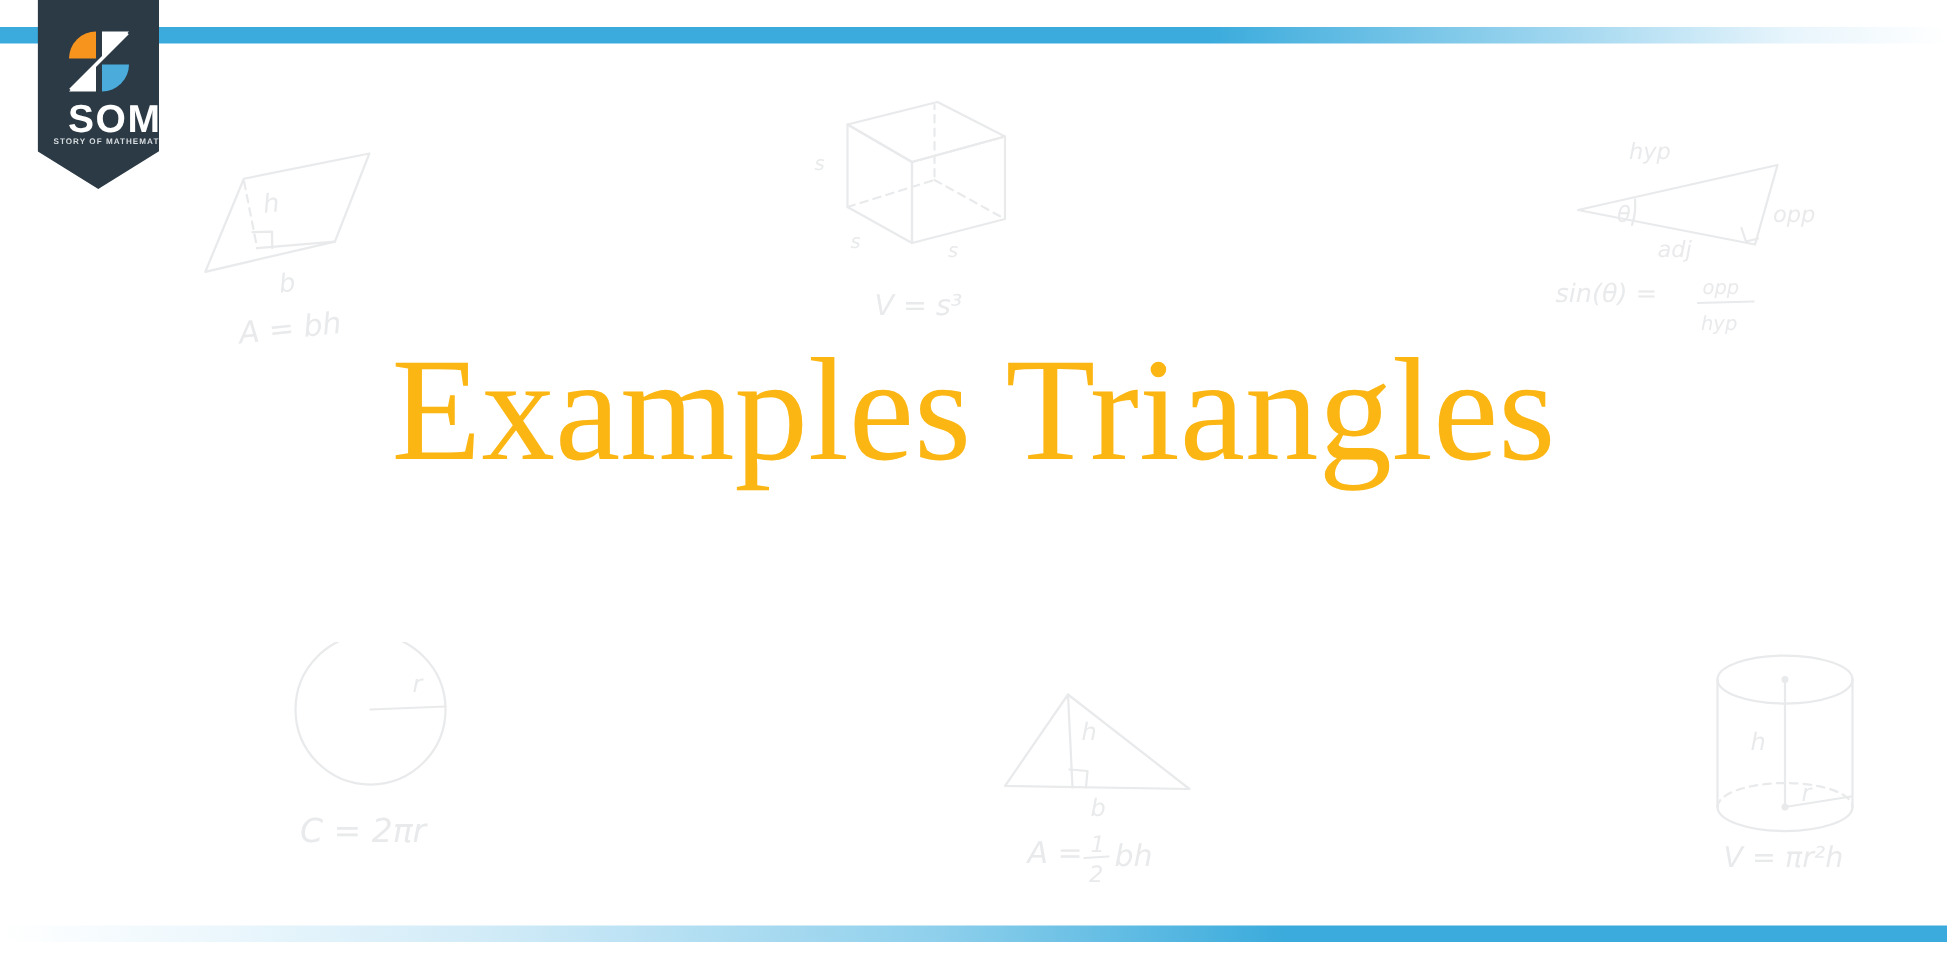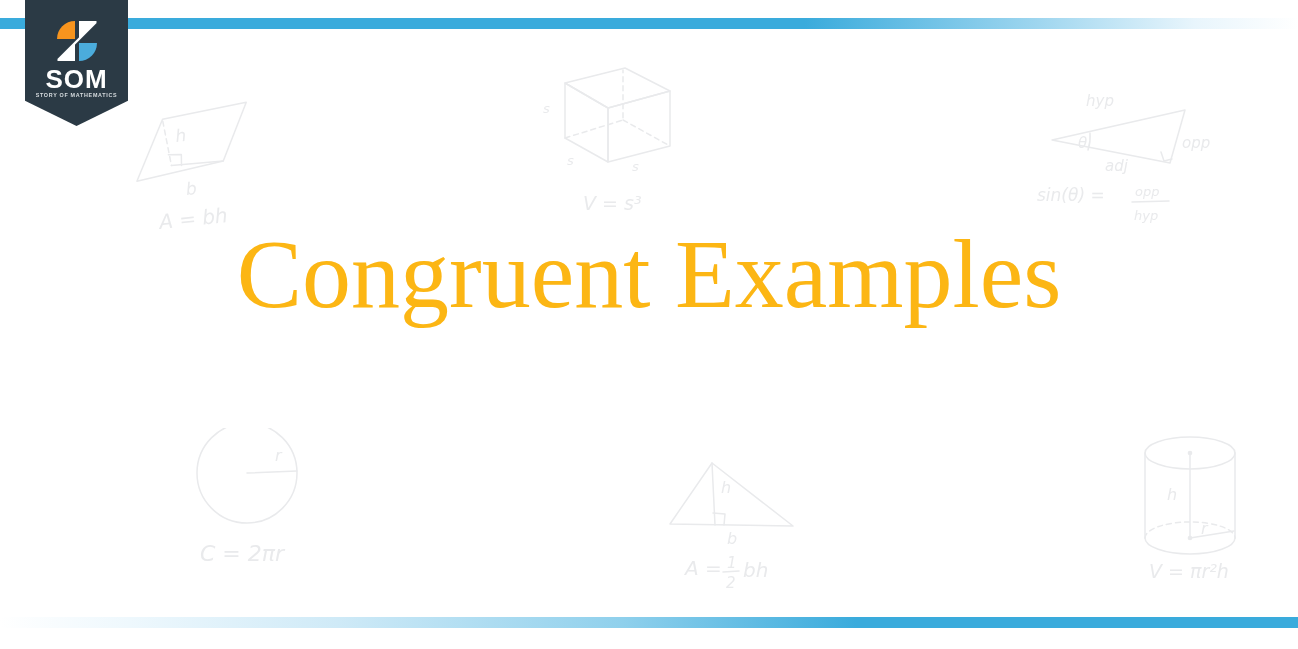--- a/index.html
+++ b/index.html
@@ -34,21 +34,21 @@
     width: 1298px;
     height: 11px;
     background: linear-gradient(to right, rgba(255,255,255,0) 0%, #eef8fd 10%, #cfeaf7 26%, #8fd0ec 48%, #3aabdc 66%, #3aabdc 100%);
   }
 
   
   .logo-banner {
     position: absolute;
     left: 25px;
     top: 0;
-    width: 103px;
+    width: 81px;
     height: 126px;
     background: #2b3a45;
     -webkit-clip-path: polygon(0 0, 100% 0, 100% 80%, 50% 100%, 0 80%);
     clip-path: polygon(0 0, 100% 0, 100% 80%, 50% 100%, 0 80%);
     z-index: 5;
   }
   .logo-mark {
     position: absolute;
     left: 50%;
     top: 17px;
@@ -218,21 +218,21 @@
       <path d="M55 25 L55 110"></path>
       <circle cx="55" cy="25" r="1.6" fill="#e9eaec"></circle>
       <circle cx="55" cy="110" r="1.6" fill="#e9eaec"></circle>
       <path d="M55 110 L99 103"></path>
       <text x="32" y="72" font-size="16" font-style="italic">h</text>
       <text x="66" y="106" font-size="16" font-style="italic">r</text>
       <text x="14" y="150" font-size="19" font-style="italic">V = πr²h</text>
     </g>
   </svg>
 
-  <div class="title">Congruent Examples</div>
+  <div class="title">Examples Triangles</div>
 
   <div class="logo-banner">
     <svg class="logo-mark" viewBox="0 0 48 48">
 
       <path d="M22 4 A 18 18 0 0 0 4 22 L22 22 Z" fill="#F7941E"></path>
 
       <path d="M26 4 L44 4 L26 22 Z" fill="#ffffff"></path>
 
       <path d="M22 26 L22 44 L4 44 Z" fill="#ffffff"></path>
 

